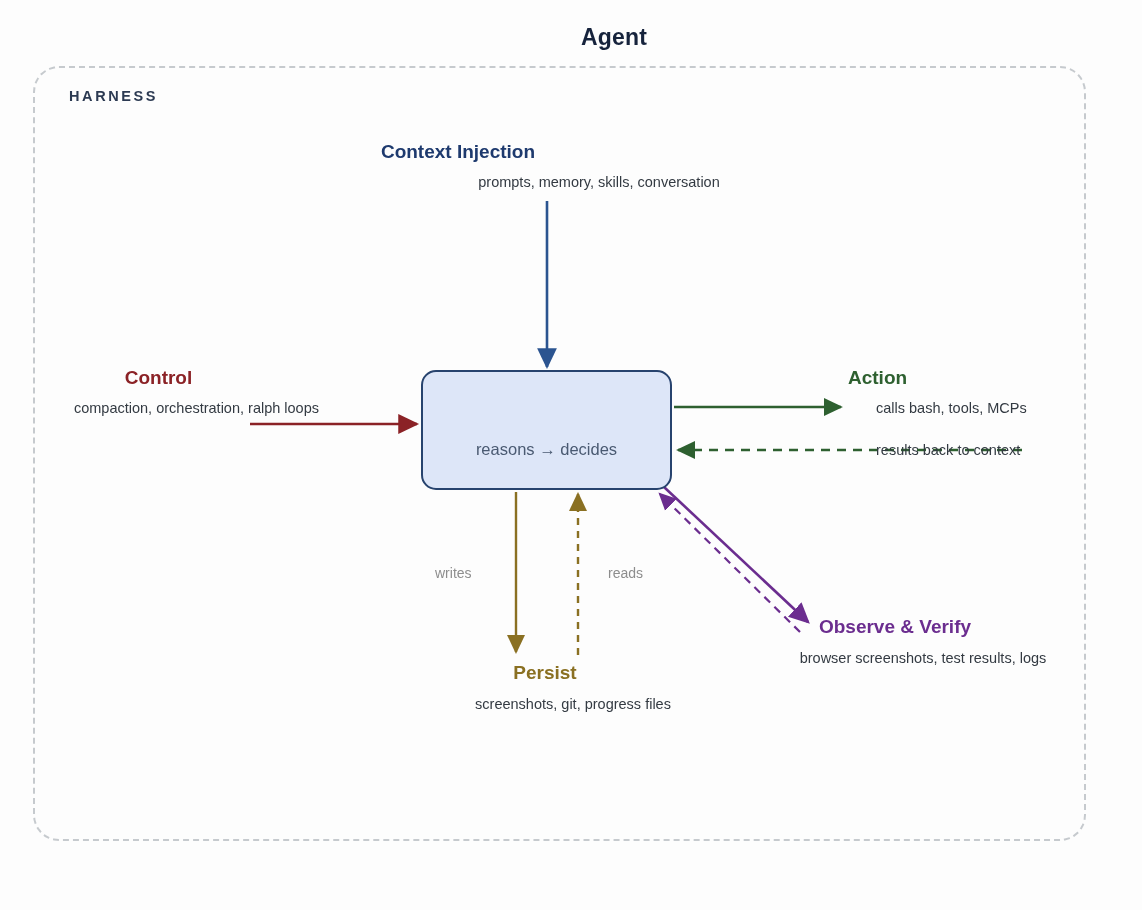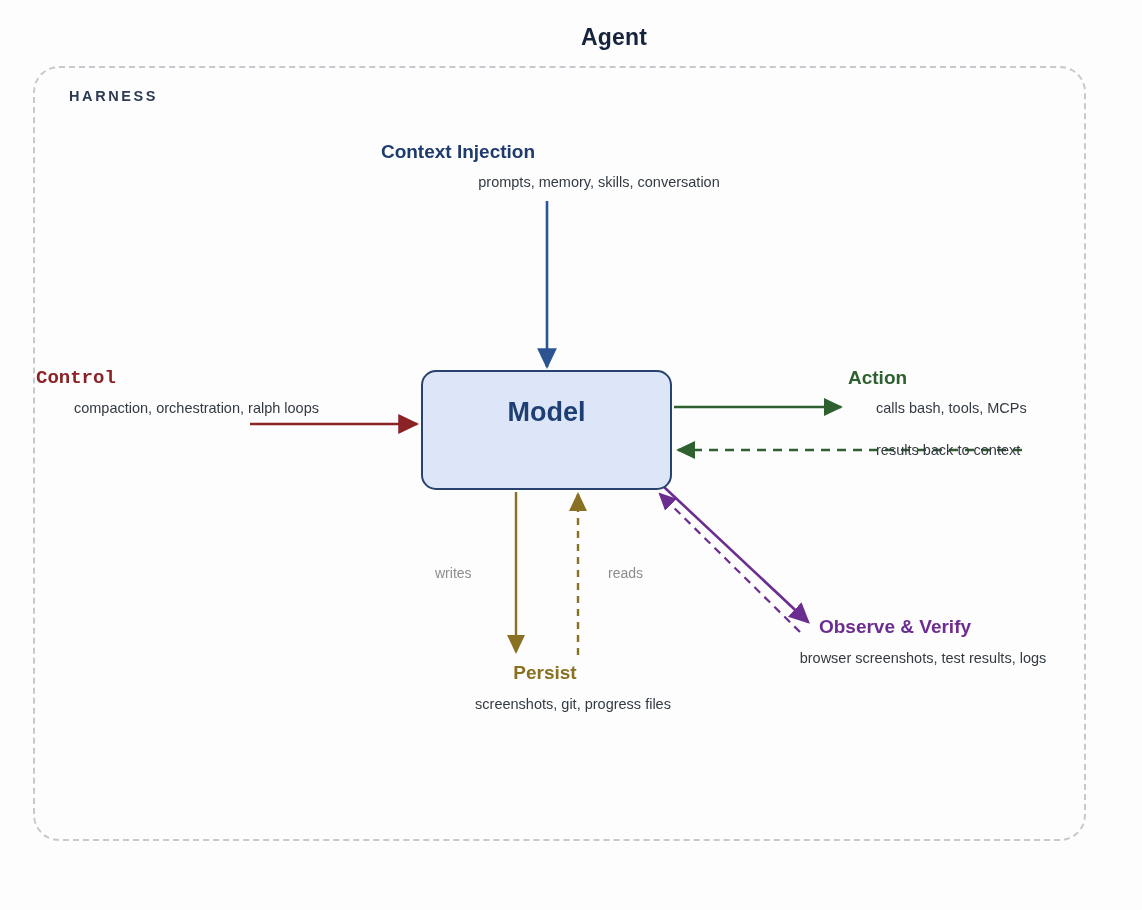--- a/index.html
+++ b/index.html
@@ -75,23 +75,22 @@
     color: #1e3a6e;
   }
   #context-sub {
     top: 172px; left: 0; width: 1142px;
     text-align: center;
   }
 
   
   #control-title {
     top: 367px; left: 36px; width: 245px;
-    text-align: left;
+    text-align: center;
     color: #8b2226;
-    font-family: Liberation Mono, monospace;
   }
   #control-sub {
     top: 398px; left: 26px; width: 265px;
     text-align: right;
     white-space: normal;
   }
 
   
   #action-title {
     top: 367px; left: 848px; width: 200px;
@@ -236,21 +235,21 @@
   <line x1="516" y1="492" x2="516" y2="652" stroke="#8a7022" stroke-width="2.4" marker-end="url(#ah-olive)"></line>
 
   <line x1="578" y1="655" x2="578" y2="494" stroke="#8a7022" stroke-width="2.4" stroke-dasharray="7,6" marker-end="url(#ah-olive-d)"></line>
 
   <line x1="664" y1="487" x2="808" y2="622" stroke="#6b2d8f" stroke-width="2.6" marker-end="url(#ah-purple)"></line>
 
   <line x1="800" y1="632" x2="660" y2="494" stroke="#6b2d8f" stroke-width="2.2" stroke-dasharray="8,6" marker-end="url(#ah-purple-d)"></line>
 </svg>
 
 <div id="model-box">
-  <div id="model-title">Model</div>
+  <div id="model-sub">reasons → decides</div>
 </div>
 
 <div class="node-title" id="context-title">Context Injection</div>
 <div class="node-sub" id="context-sub">prompts, memory, skills, conversation</div>
 
 <div class="node-title" id="control-title">Control</div>
 <div class="node-sub" id="control-sub">compaction, orchestration, ralph loops</div>
 
 <div class="node-title" id="action-title">Action</div>
 <div class="node-sub" id="action-line1">calls bash, tools, MCPs</div>

